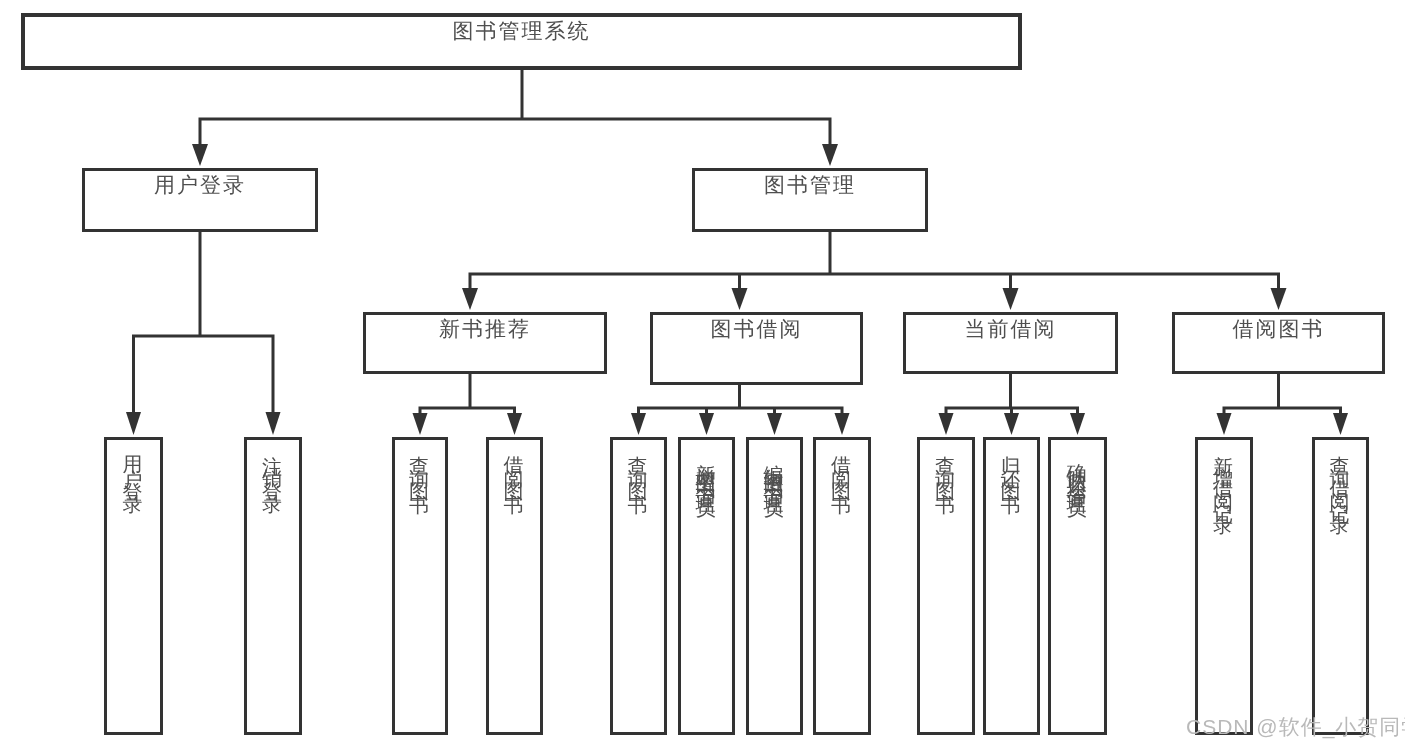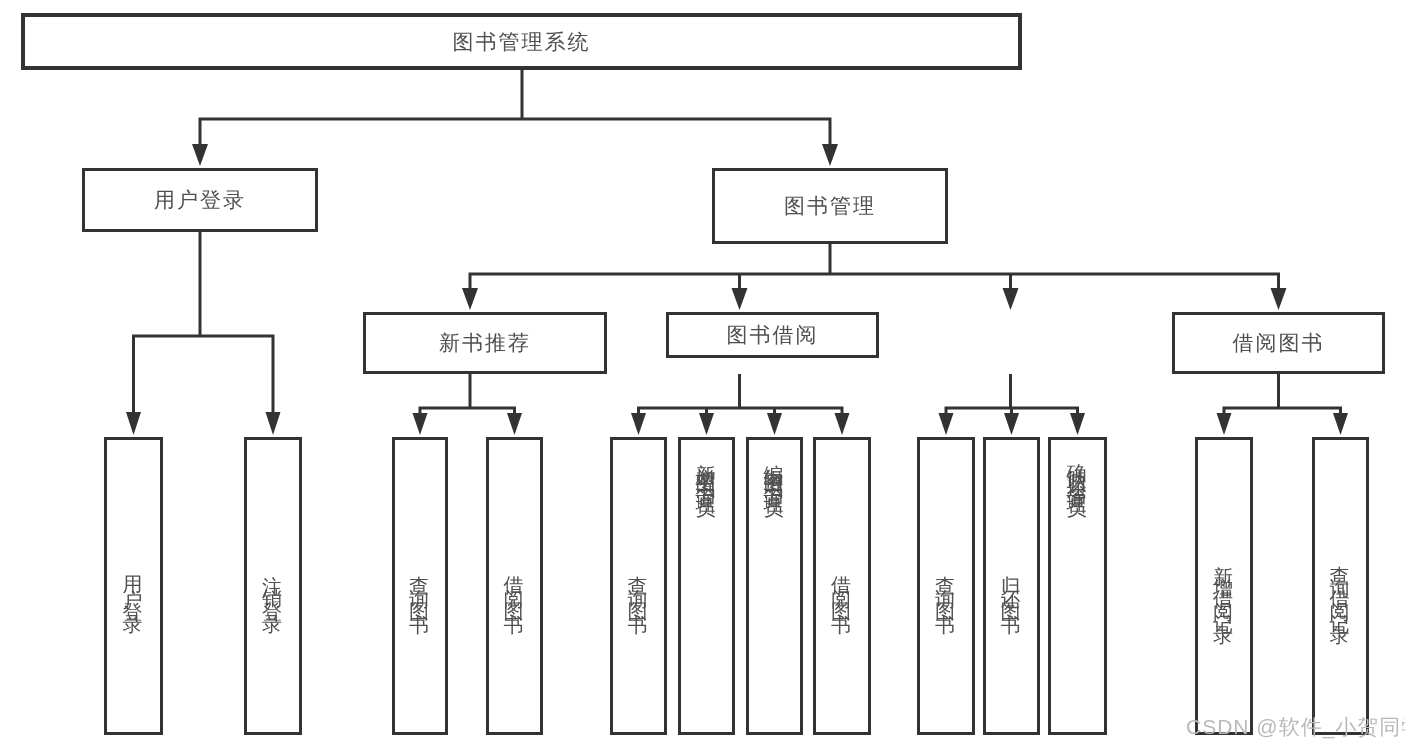--- a/index.html
+++ b/index.html
@@ -12,21 +12,21 @@
   }
   .edges{position:absolute;left:0;top:0;}
   .edge path{stroke:#333333;stroke-width:3;fill:none;stroke-linejoin:miter;}
   .edge polygon{fill:#333333;stroke:none;}
   .box{
     position:absolute;
     box-sizing:border-box;
     border:3px solid #333333;
     background:#ffffff;
     display:flex;
-    align-items:center;
+    align-items:flex-start;
     justify-content:center;
     color:#4f4f4f;
   }
   .root{border-width:4px;}
   .h-label{font-size:21px;letter-spacing:2px;white-space:nowrap;}
   .leaf{top:437px;height:298px;}
   .v-label{
     writing-mode:vertical-rl;
     text-orientation:mixed;
     font-size:20px;
@@ -105,29 +105,32 @@
     </g>
   </svg>
 
   <div class="box root" style="left:21px;top:13px;width:1001px;height:57px">
     <span class="h-label">图书管理系统</span>
   </div>
 
   <div class="box" style="left:82px;top:168px;width:236px;height:64px">
     <span class="h-label">用户登录</span>
   </div>
-  <div class="box" style="left:712px;top:168px;width:236px;height:76px">
+  <div class="box" style="left:692px;top:168px;width:236px;height:64px">
     <span class="h-label">图书管理</span>
   </div>
 
   <div class="box" style="left:363px;top:312px;width:244px;height:62px">
     <span class="h-label">新书推荐</span>
   </div>
-  <div class="box" style="left:666px;top:312px;width:213px;height:46px">
+  <div class="box" style="left:650px;top:312px;width:213px;height:73px">
     <span class="h-label">图书借阅</span>
+  </div>
+  <div class="box" style="left:903px;top:312px;width:215px;height:62px">
+    <span class="h-label">当前借阅</span>
   </div>
   <div class="box" style="left:1172px;top:312px;width:213px;height:62px">
     <span class="h-label">借阅图书</span>
   </div>
 
   <div class="box leaf" style="left:104px;width:59px">
     <span class="v-label">用户登录</span>
   </div>
   <div class="box leaf" style="left:244px;width:58px">
     <span class="v-label">注销登录</span>

